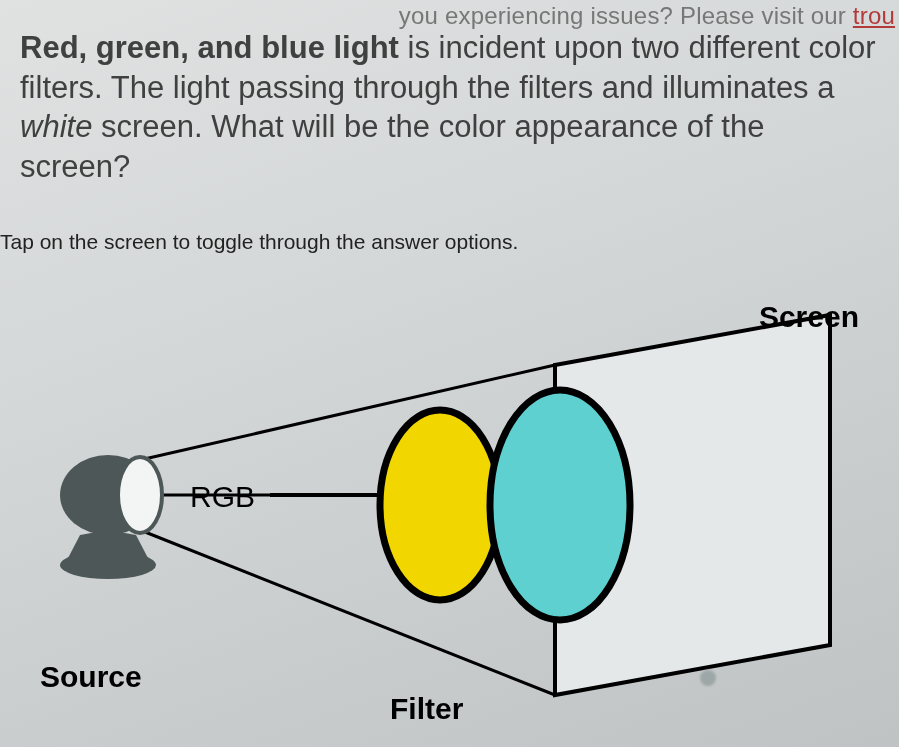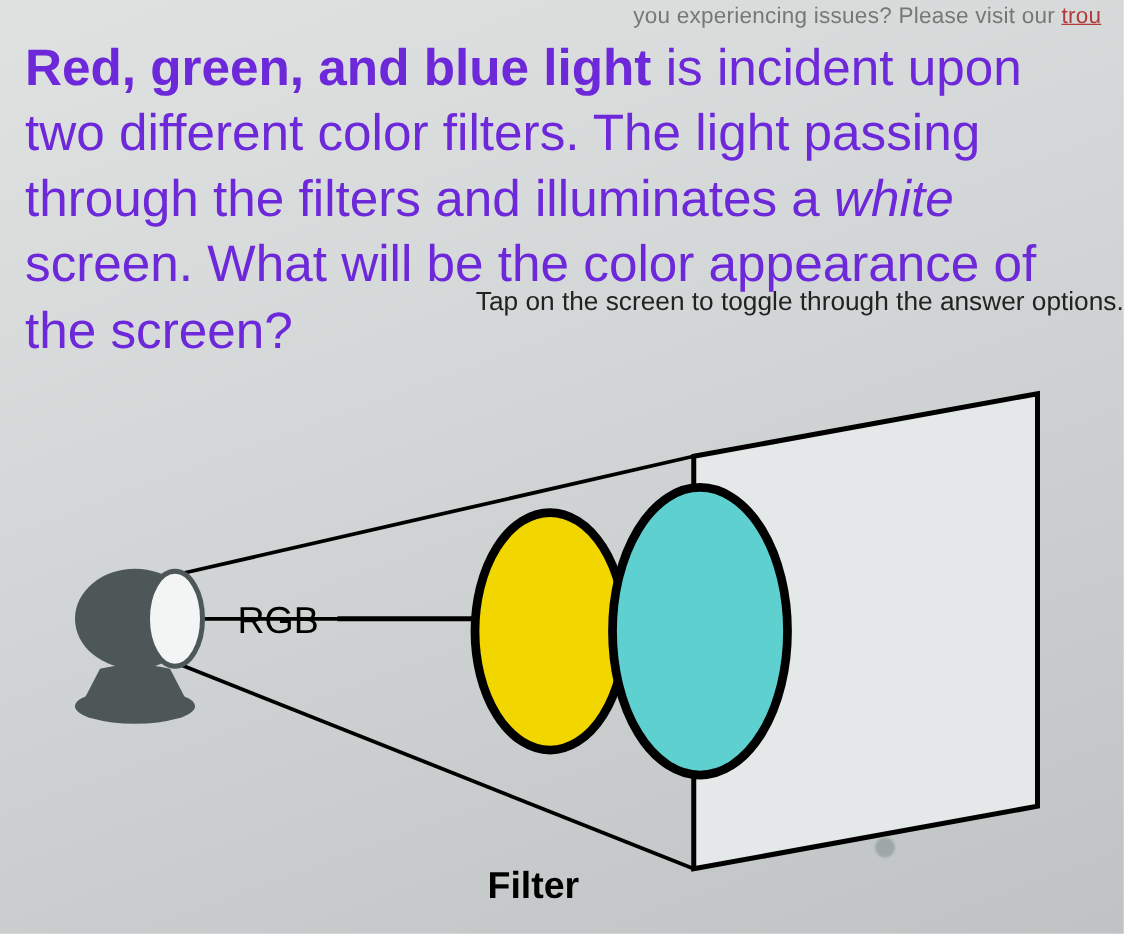--- a/index.html
+++ b/index.html
@@ -8,43 +8,43 @@
     height: 747px;
     font-family: Arial, Helvetica, sans-serif;
     background: linear-gradient(160deg, #e0e2e2 0%, #d4d7d7 40%, #bfc3c3 100%);
     overflow: hidden;
     position: relative;
     color: #101010;
   }
   .topbar {
     position: absolute;
     top: 0; right: 0;
-    font-size: 18px;
+    font-size: 24px;
     color: #777;
-    padding: 2px 18px 6px 0;
+    padding: 2px 4px 6px 0;
     letter-spacing: 0.2px;
     white-space: nowrap;
   }
   .topbar a { color: #b23a3a; text-decoration: underline; }
   .question {
     position: absolute;
     top: 28px; left: 20px;
     width: 860px;
-    font-size: 41px;
+    font-size: 31px;
     line-height: 1.28;
     font-weight: 400;
-    color: #6d28d9;
+    color: #404040;
   }
   .question .bold { font-weight: 700; }
   .question .ital { font-style: italic; }
   .instruction {
     position: absolute;
     top: 230px;
     width: 100%;
-    text-align: right;
+    text-align: left;
     font-size: 21px;
     color: #222;
   }
   .diagram {
     position: absolute;
     top: 280px;
     left: 0;
     width: 899px;
     height: 460px;
   }
@@ -110,16 +110,18 @@
       <ellipse cx="108" cy="215" rx="48" ry="40" fill="#4e5758"></ellipse>
 
       <ellipse cx="140" cy="215" rx="22" ry="38" fill="#f3f5f5" stroke="#4e5758" stroke-width="4"></ellipse>
 
       <path d="M 80 255 Q 108 248 136 255 L 150 282 Q 108 298 66 282 Z" fill="#4e5758"></path>
       <ellipse cx="108" cy="285" rx="48" ry="14" fill="#4e5758"></ellipse>
     </g>
 
   </svg>
 
+  <div class="label screen">Screen</div>
+  <div class="label source">Source</div>
   <div class="label filter">Filter</div>
   <div class="label rgb">RGB</div>
   <div class="screen-dot"></div>
 </div>
 
 </body></html>

